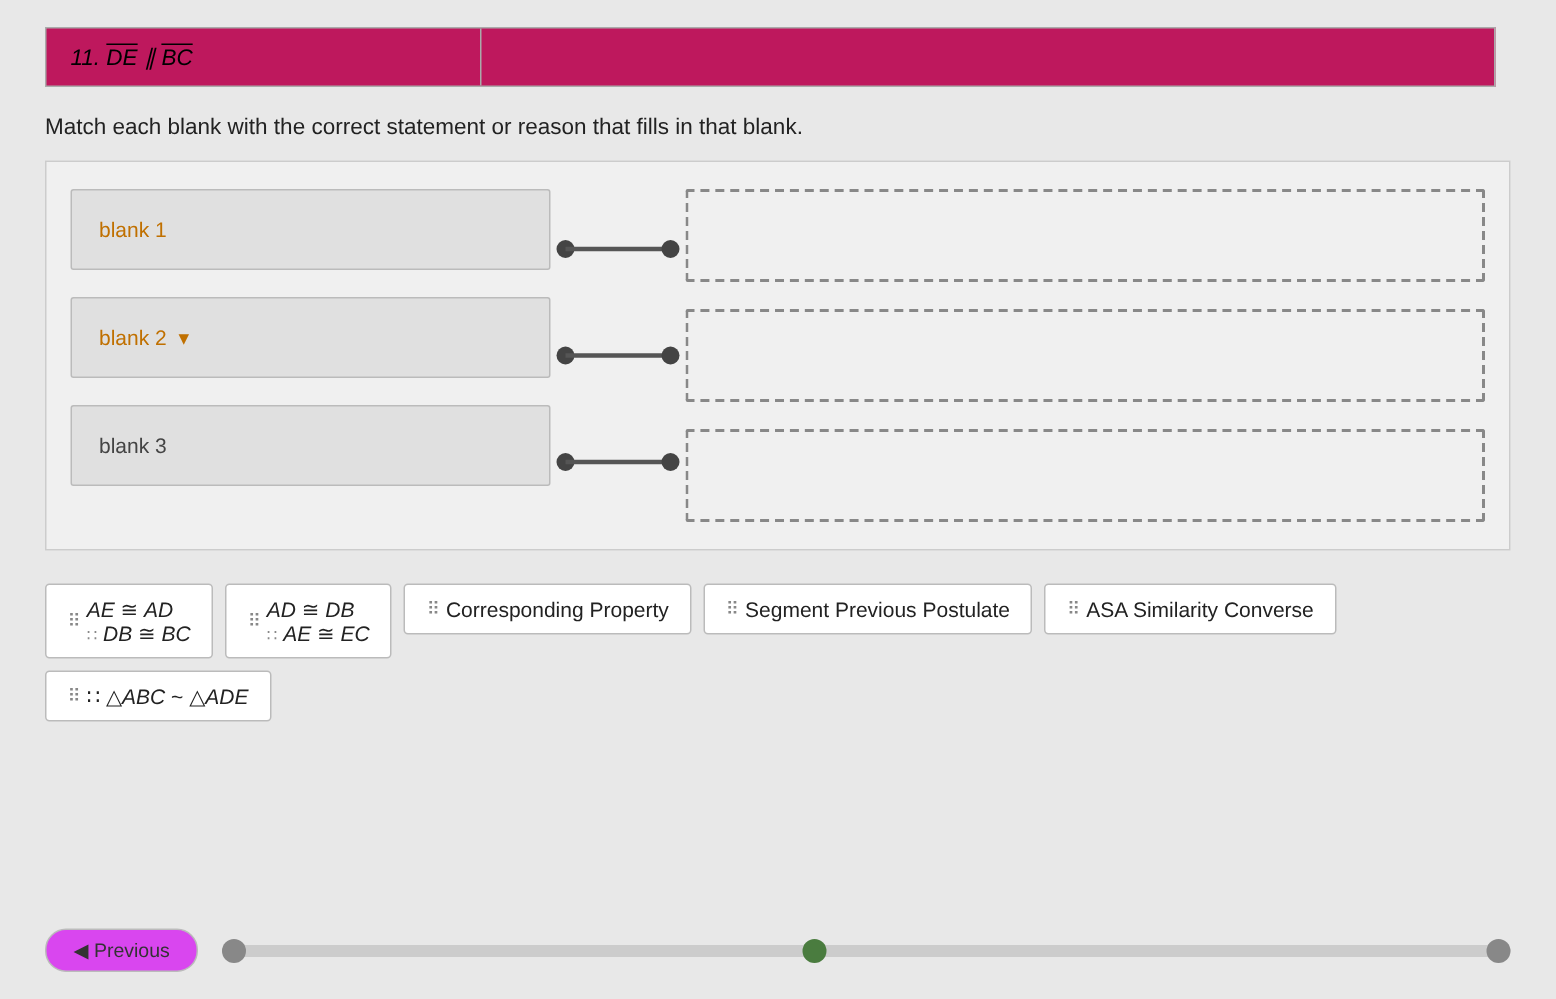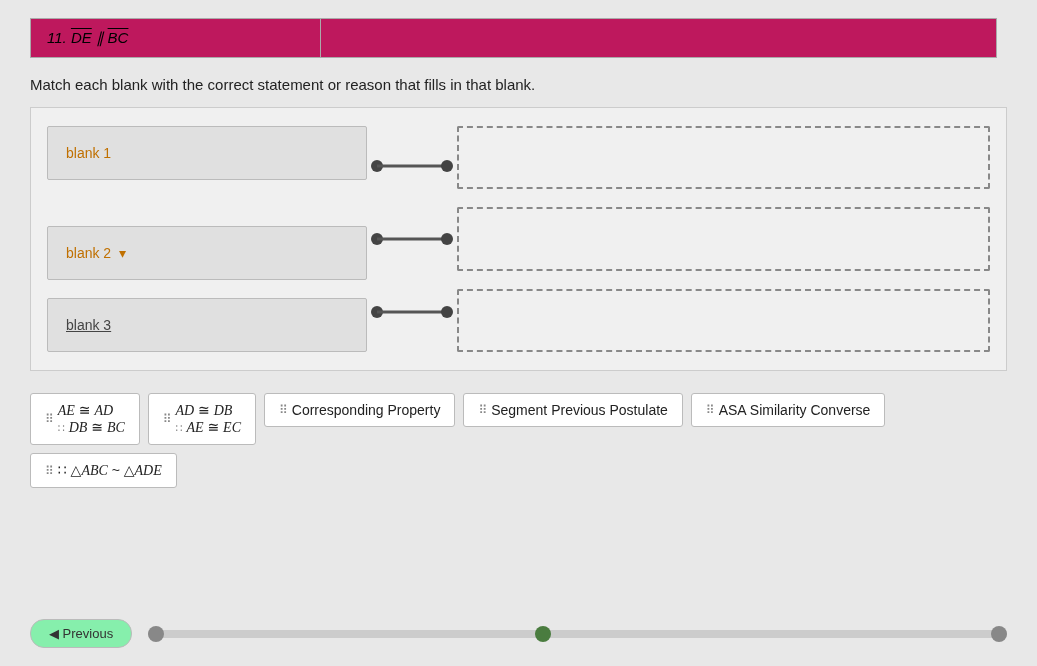--- a/index.html
+++ b/index.html
@@ -55,21 +55,20 @@
       font-size: 14px;
       color: #c07000;
       min-width: 300px;
       min-height: 54px;
       display: flex;
       align-items: center;
     }
 
     .blank-box.blank3 {
       color: #444;
-      text-decoration: underline;
     }
 
     .answer-box {
       border: 2px dashed #888;
       background: transparent;
       min-height: 54px;
       flex: 1;
       border-radius: 2px;
     }
 
@@ -95,36 +94,35 @@
     }
 
     .option-chip .drag-dots {
       color: #888;
       font-size: 12px;
       letter-spacing: -1px;
     }
 
     .option-chip i {
       font-style: italic;
-      font-family: Liberation Serif, serif;
     }
 
     .bottom-nav {
       position: absolute;
       bottom: 18px;
       left: 0;
       right: 0;
       display: flex;
       align-items: center;
       padding: 0 30px;
       gap: 0;
     }
 
     .prev-btn {
-      background: #86efac;
+      background: #d946ef;
       border: 1px solid #bbb;
       border-radius: 14px;
       padding: 6px 18px;
       font-size: 13px;
       cursor: pointer;
       color: #333;
       margin-right: 16px;
     }
 
     .progress-bar {
@@ -182,21 +180,21 @@
   Match each blank with the correct statement or reason that fills in that blank.
 </div>
 
 <div class="matching-area">
   <div class="match-container">
 
     <div class="left-blanks">
       <div class="blank-box" style="color:#c07000;">
         <span>blank 1</span>
       </div>
-      <div class="blank-box" style="color:#c07000;margin-top:28px;">
+      <div class="blank-box" style="color:#c07000;">
         <span>blank 2 &nbsp;▾</span>
       </div>
       <div class="blank-box blank3" style="color:#444;">
         <span>blank 3</span>
       </div>
     </div>
 
     <div style="width:90px; display:flex; flex-direction:column; justify-content:space-around; align-items:center; padding: 4px 0;">
       <svg width="90" height="54">
         <circle cx="10" cy="27" r="6" fill="#444"></circle>

